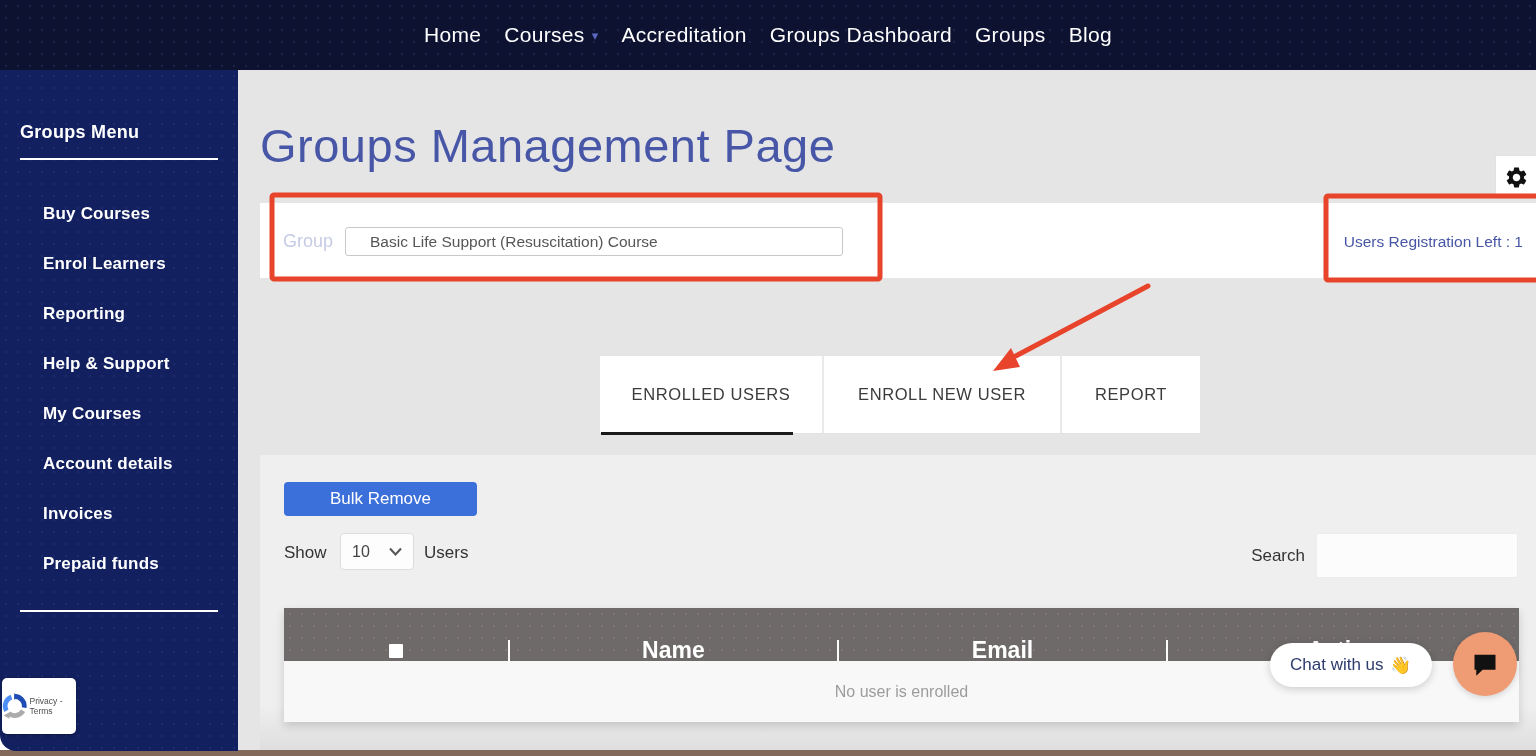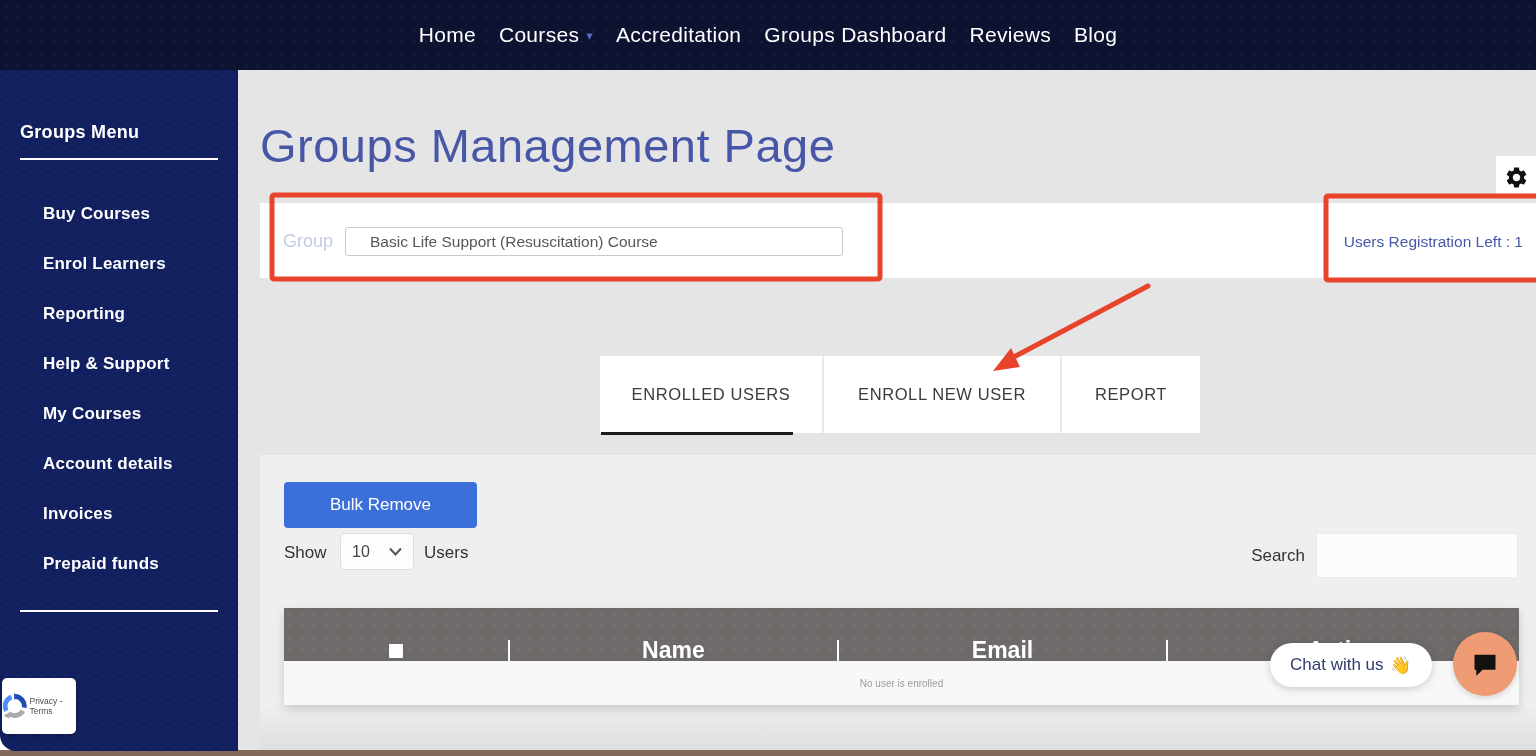--- a/index.html
+++ b/index.html
@@ -70,21 +70,21 @@
 
   
   .annotations { position:absolute; left:0; top:0; width:1298px; height:681px; pointer-events:none; z-index:6; }
 
   
   .panel {
     position:absolute; left:22px; right:0; top:385px; height:296px;
     background:linear-gradient(#efefef 0px, #efefef 250px, #dedede 296px);
   }
   .bulk-btn {
-    position:absolute; left:24px; top:27px; width:193px; height:46px;
+    position:absolute; left:24px; top:27px; width:193px; height:34px;
     background:#3b6fd9; color:#fff; border:none; border-radius:4px;
     font-family:"Liberation Sans", sans-serif; font-size:17px; cursor:pointer;
   }
   .show-label { position:absolute; left:24px; top:88px; font-size:17px; color:#333; }
   .show-select {
     position:absolute; left:80px; top:78px; width:74px; height:37px;
     background:#fdfdfd; border:1px solid #ddd; border-radius:4px;
     display:flex; align-items:center; justify-content:space-between; padding:0 11px;
     font-size:16px; color:#444; cursor:pointer;
   }
@@ -97,22 +97,22 @@
   }
 
   
   .table { position:absolute; left:24px; right:17px; top:153px; box-shadow:0 4px 9px rgba(0,0,0,0.16); }
   .thead { display:flex; height:53px; background-color:#6e6a6a;
            background-image:radial-gradient(rgba(255,200,170,0.12) 1px, transparent 1.3px); background-size:12px 12px; }
   .th { display:flex; align-items:center; justify-content:center; color:#fff; font-size:23px; font-weight:700;margin-top:32px; }
   .th + .th { border-left:2px solid #fbfbfb; }
   .th-check { width:18.1%; } .th-name { width:26.7%; } .th-email { width:26.6%; } .th-action { width:28.6%; }
   .checkbox { width:14px; height:14px; background:#fff; border-radius:1px; cursor:pointer; }
-  .trow { height:44px; background:#f8f8f8; display:flex; align-items:center; justify-content:center;
-          color:#9c9c9c; font-size:10px; }
+  .trow { height:61px; background:#f8f8f8; display:flex; align-items:center; justify-content:center;
+          color:#9c9c9c; font-size:16px; }
 
   
   .chat-pill {
     position:absolute; left:1270px; top:643px; height:44px; padding:0 20px;
     background:#fff; border-radius:22px; box-shadow:0 2px 8px rgba(0,0,0,0.18);
     display:flex; align-items:center; gap:7px; z-index:20; cursor:pointer;
     font-size:17px; color:#2e3c6e; font-weight:500;
   }
   .chat-circle {
     position:absolute; left:1453px; top:632px; width:64px; height:64px; border-radius:50%;
@@ -137,21 +137,21 @@
 <div class="page">
 
   <div class="topnav">
     <a>Home</a>
     <a>
       <span>Courses</span>
       <span class="chev">▾</span>
     </a>
     <a>Accreditation</a>
     <a>Groups Dashboard</a>
-    <a>Reviews</a>
+    <a>Groups</a>
     <a>Blog</a>
   </div>
 
   <aside class="sidebar">
     <div class="sb-title">Groups Menu</div>
     <div class="sb-rule-top"></div>
     <div class="sb-item" style="top:134px">Buy Courses</div>
     <div class="sb-item" style="top:184px">Enrol Learners</div>
     <div class="sb-item" style="top:234px">Reporting</div>
     <div class="sb-item" style="top:284px">Help &amp; Support</div>

